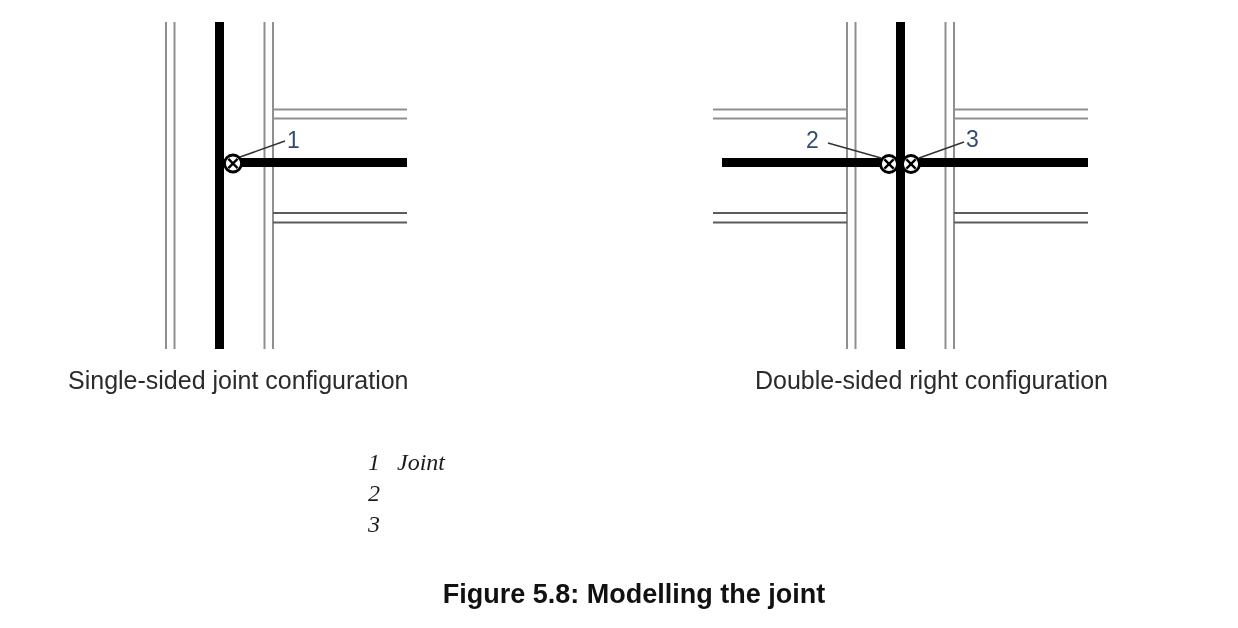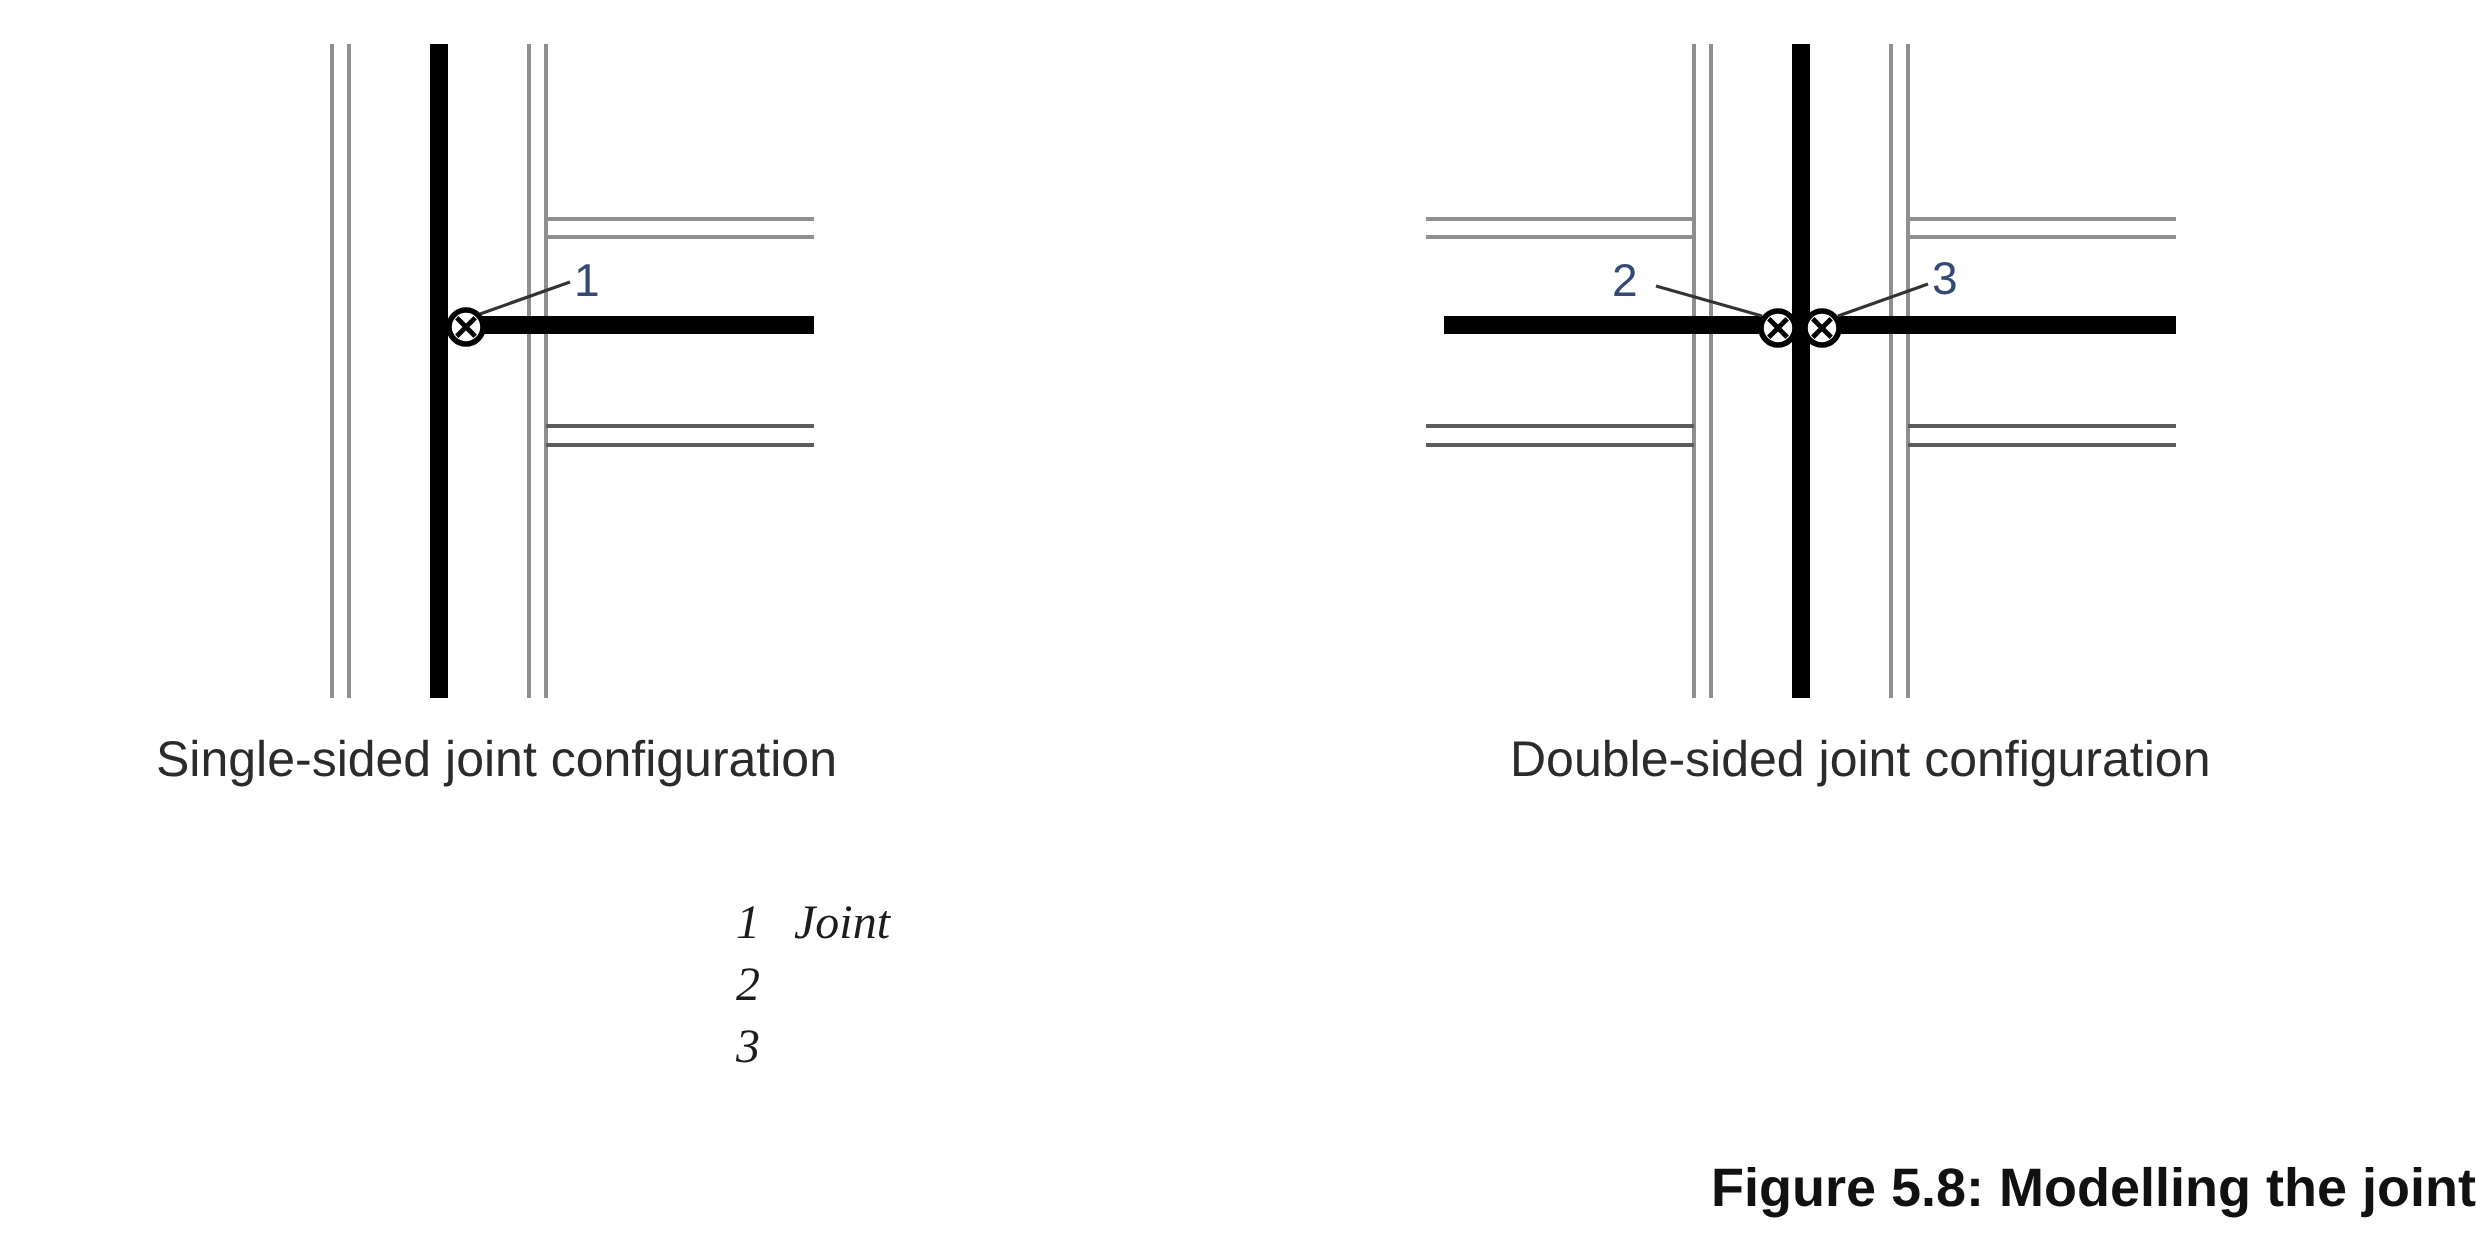--- a/index.html
+++ b/index.html
@@ -30,21 +30,21 @@
     color: #334a75;
   }
   .caption {
     position: absolute;
     top: 363px;
     font-size: 25px;
     line-height: 34px;
     color: #2b2b2b;
     white-space: nowrap;
   }
-  .caption-left  { left: 68px; margin-left: 10px; }
+  .caption-left  { left: 68px; }
   .caption-right { left: 755px; }
   .legend {
     position: absolute;
     left: 368px;
     top: 449px;
     font-family: "Liberation Serif", serif;
     font-style: italic;
     font-size: 24px;
     color: #1c1c1c;
   }
@@ -60,21 +60,21 @@
   .legend-text {
     display: inline-block;
     margin-left: 8px;
     white-space: nowrap;
   }
   .figure-title {
     position: absolute;
     left: 0;
     right: 0;
     top: 579px;
-    text-align: right;
+    text-align: center;
     font-weight: bold;
     font-size: 27px;
     color: #111111;
     white-space: nowrap;
     padding-left: 30px;
   }
 </style>
 </head>
 <body>
 
@@ -144,21 +144,21 @@
         <line x1="915.6" y1="159.4" x2="906.4" y2="168.6" stroke-width="2.4"></line>
       </g>
     </g>
   </svg>
 
   <span class="joint-label" style="left:287px; top:129px;">1</span>
   <span class="joint-label" style="left:806px; top:129px;">2</span>
   <span class="joint-label" style="left:966px; top:128px;">3</span>
 
   <div class="caption caption-left">Single-sided joint configuration</div>
-  <div class="caption caption-right">Double-sided joint configuration</div>
+  <div class="caption caption-right">Double-sided right configuration</div>
 
   <div class="legend">
     <div class="legend-row">
       <span class="legend-num">1</span>
       <span class="legend-text">Joint</span>
     </div>
     <div class="legend-row">
       <span class="legend-num">2</span>
     </div>
     <div class="legend-row">

